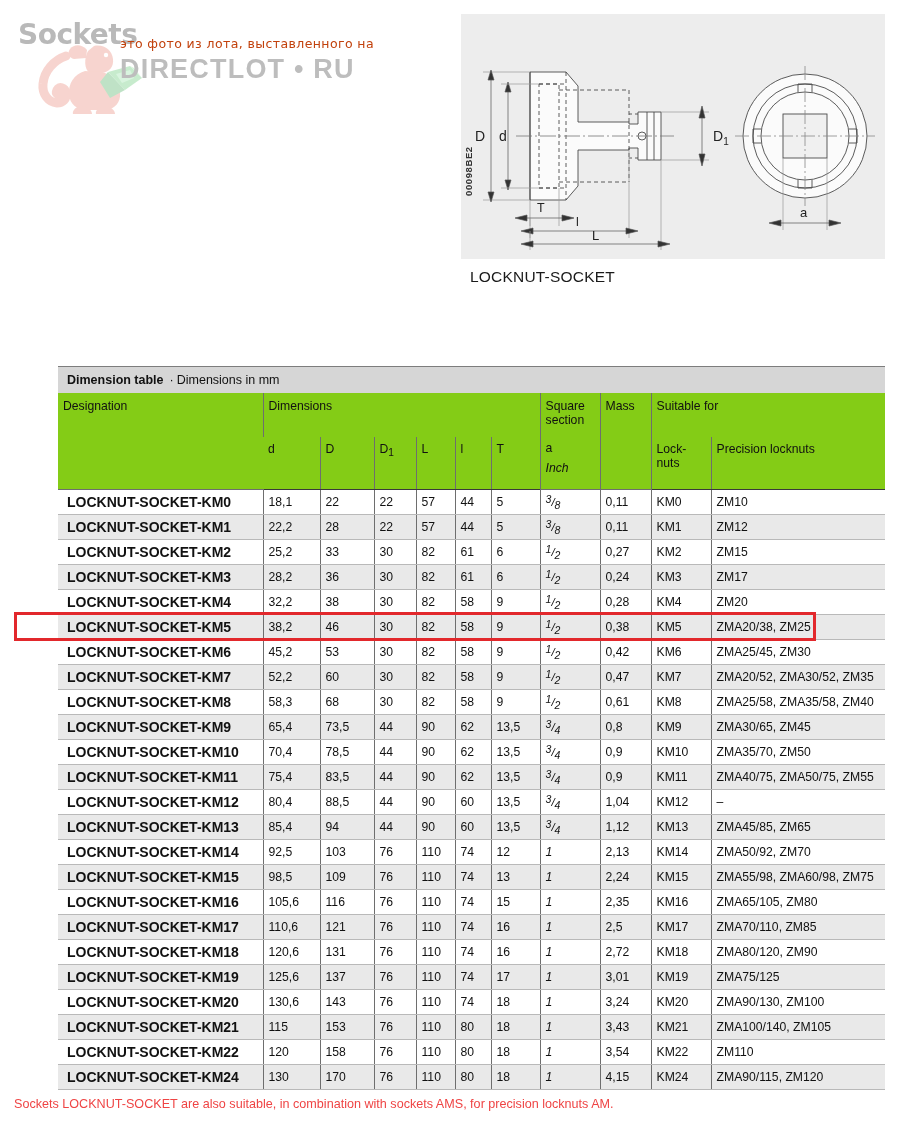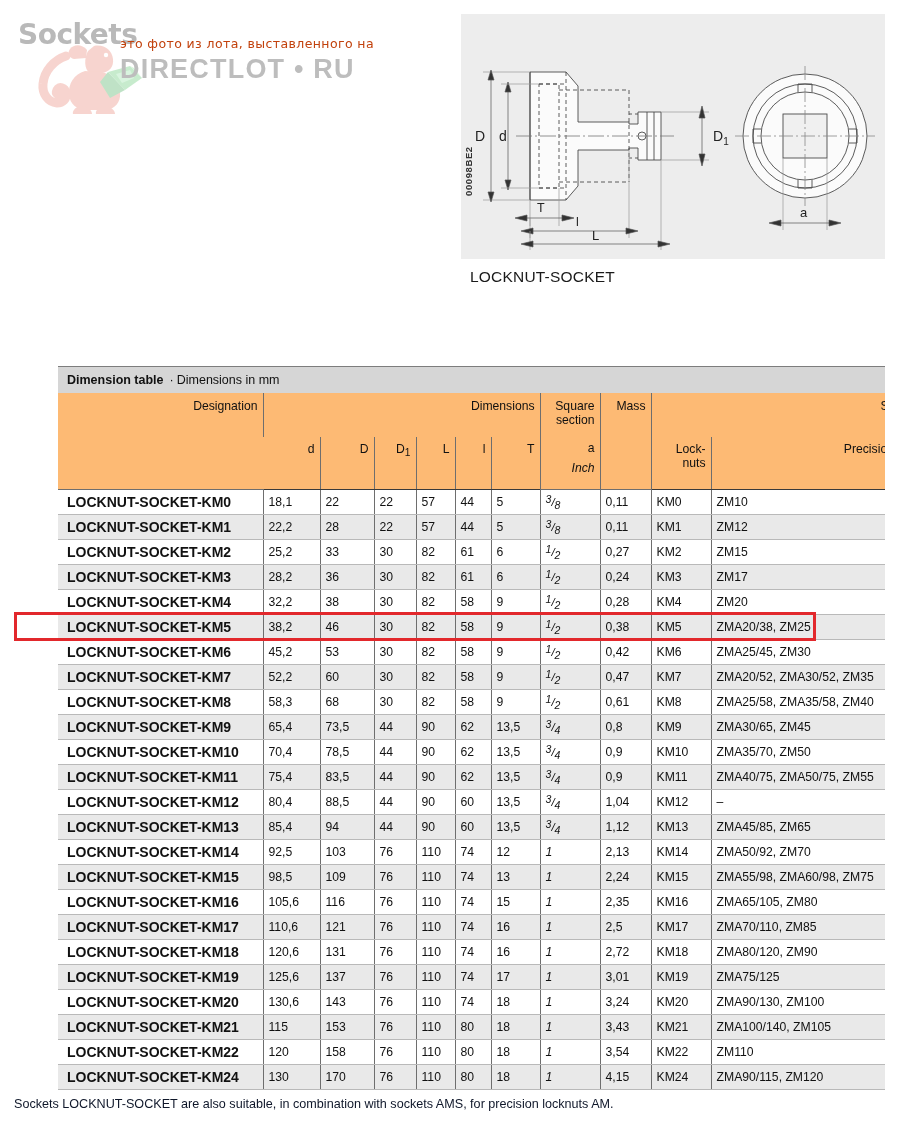--- a/index.html
+++ b/index.html
@@ -115,23 +115,23 @@
   table.dt th, table.dt td {
     border-left: 1px solid #6e6e6e;
     padding: 0 5px;
     vertical-align: middle;
     overflow: hidden;
     white-space: nowrap;
   }
   table.dt th:first-child, table.dt td:first-child { border-left: none; }
 
   thead th {
-    background: #fdba74;
+    background: #84cc16;
     font-weight: normal;
-    text-align: right;
+    text-align: left;
     border-bottom: 1px solid #6e6e6e;
   }
   thead tr.hrow1 th { height: 44px; vertical-align: top; padding-top: 6px; border-bottom: none; }
   thead tr.hrow1 th.nb { border-bottom: 1px solid #6e6e6e; }
   thead tr.hrow2 th { height: 52px; vertical-align: top; padding-top: 5px; border-bottom: 1px solid #3a3a3a; }
 
   thead th .sub { display:block; font-style: italic; margin-top: 14px; }
   thead th .sub2 { display:block; margin-top: 14px; }
   thead th .stk { display:block; }
 
@@ -155,21 +155,21 @@
     pointer-events: none;
     z-index: 5;
   }
 
   #footnote {
     position: absolute;
     left: 14px; top: 1096px;
     width: 889px;
     font-size: 12.6px;
     line-height: 17px;
-    color: #0f172a;
+    color: #ef4444;
   }
   #footnote div { white-space: nowrap; }
 </style>
 </head>
 <body>
 
 <div id="page">
 
   <div id="header">
     <div id="sockets-title">Sockets</div>

